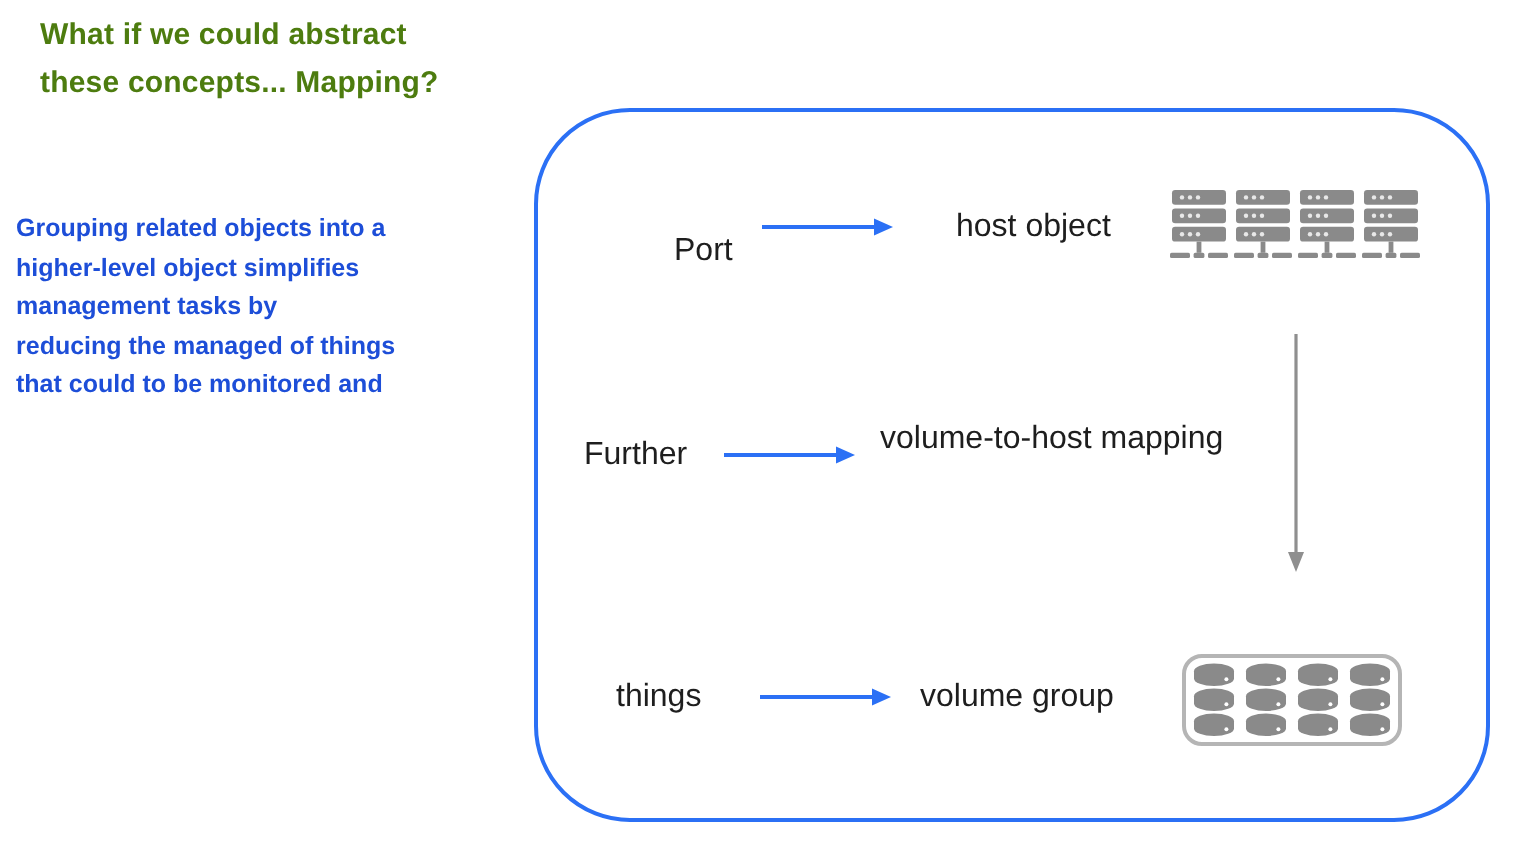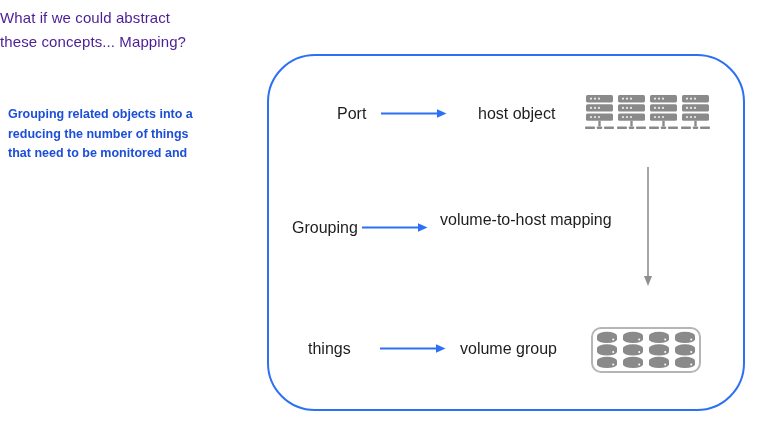--- a/index.html
+++ b/index.html
@@ -5,22 +5,22 @@
   html,body{margin:0;padding:0;}
   body{
     width:767px;height:431px;position:relative;overflow:hidden;
     background:#ffffff;
     font-family:"Liberation Sans","DejaVu Sans",sans-serif;
     color:#1f1f1f;
   }
   .abs{position:absolute;}
   
   .heading{
-    left:0;top:6px;width:240px;
-    font-size:15px;font-weight:400;line-height:23.5px;color:#4c1d95;
+    left:20px;top:6px;width:240px;
+    font-size:15px;font-weight:700;line-height:23.5px;color:#4d7c0f;
     letter-spacing:.1px;
   }
   .paragraph{
     left:8px;top:105px;width:200px;
     font-size:12.5px;font-weight:700;line-height:19.6px;color:#1d4ed8;
   }
   
   .concept-box{
     left:267px;top:54px;width:478px;height:357px;
     border:2px solid #2b70f5;border-radius:48px;
@@ -41,27 +41,29 @@
 </head>
 <body>
 
 <div class="abs heading">
   <div>What if we could abstract</div>
   <div>these concepts... Mapping?</div>
 </div>
 
 <div class="abs paragraph">
   <div>Grouping related objects into a</div>
-  <div>reducing the number of things</div>
-  <div>that need to be monitored and</div>
+  <div>higher-level object simplifies</div>
+  <div>management tasks by</div>
+  <div>reducing the managed of things</div>
+  <div>that could to be monitored and</div>
 </div>
 
 <div class="abs concept-box"></div>
 
-<div class="abs dlabel" style="left:337px;top:104px;">Port</div>
+<div class="abs dlabel" style="left:337px;top:116px;">Port</div>
 <svg class="abs" style="left:381px;top:107px;" width="66" height="13" viewBox="0 0 66 13">
   <line x1="0" y1="6.5" x2="57" y2="6.5" stroke="#2b70f5" stroke-width="2"></line>
   <polygon points="56,2.2 65.5,6.5 56,10.8" fill="#2b70f5"></polygon>
 </svg>
 <div class="abs dlabel" style="left:478px;top:104px;">host object</div>
 
 <div class="abs icon-row" style="left:585px;top:95px;">
   <svg width="29" height="37" viewBox="0 0 29 37">
     <g fill="#8a8a8a">
       <rect x="1" y="0" width="27" height="7.4" rx="1.6"></rect>
@@ -150,21 +152,21 @@
         <circle cx="14" cy="22.1" r="1.1"></circle>
     </g>
   </svg>
 </div>
 
 <svg class="abs" style="left:642px;top:167px;" width="12" height="120" viewBox="0 0 12 120">
   <line x1="6" y1="0" x2="6" y2="111" stroke="#8f8f8f" stroke-width="1.6"></line>
   <polygon points="2,109 10,109 6,119" fill="#8f8f8f"></polygon>
 </svg>
 
-<div class="abs dlabel" style="left:292px;top:218px;">Grouping</div>
+<div class="abs dlabel" style="left:292px;top:218px;">Further</div>
 <svg class="abs" style="left:362px;top:221px;" width="66" height="13" viewBox="0 0 66 13">
   <line x1="0" y1="6.5" x2="57" y2="6.5" stroke="#2b70f5" stroke-width="2"></line>
   <polygon points="56,2.2 65.5,6.5 56,10.8" fill="#2b70f5"></polygon>
 </svg>
 <div class="abs dlabel" style="left:440px;top:210px;">volume-to-host mapping</div>
 
 <div class="abs dlabel" style="left:308px;top:339px;">things</div>
 <svg class="abs" style="left:380px;top:342px;" width="66" height="13" viewBox="0 0 66 13">
   <line x1="0" y1="6.5" x2="57" y2="6.5" stroke="#2b70f5" stroke-width="2"></line>
   <polygon points="56,2.2 65.5,6.5 56,10.8" fill="#2b70f5"></polygon>

